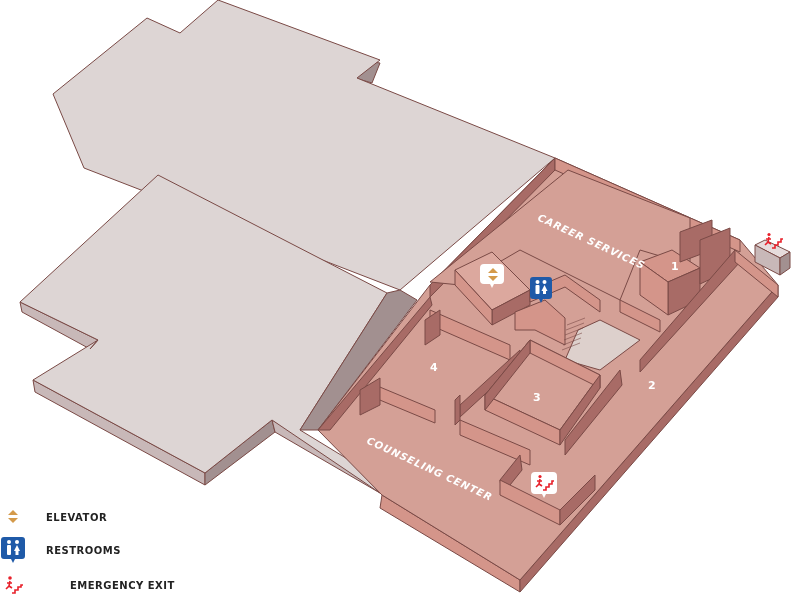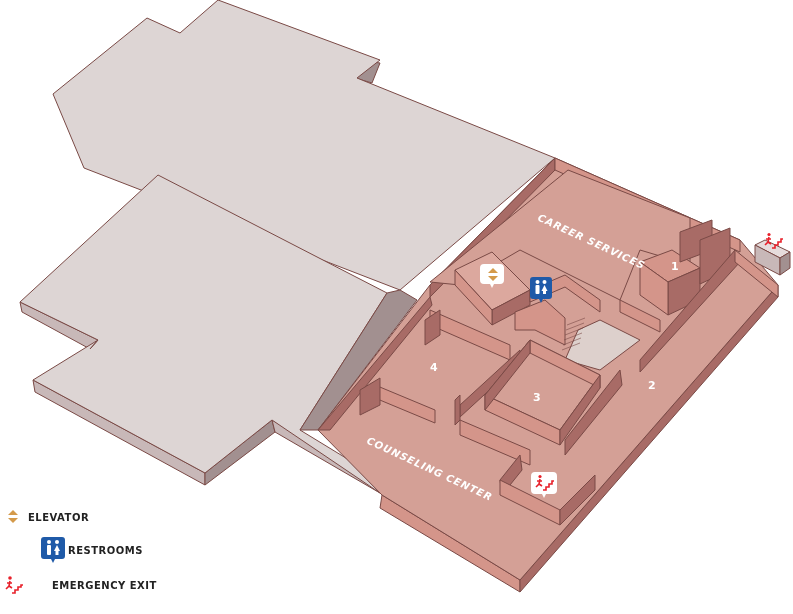--- a/index.html
+++ b/index.html
@@ -3,21 +3,21 @@
 <meta charset="utf-8">
 <style>
   html, body { margin:0; padding:0; background:#ffffff; }
   body { width:793px; height:614px; position:relative; overflow:hidden; font-family:"DejaVu Sans", sans-serif; }
   #map { position:absolute; left:0; top:0; width:793px; height:614px; }
   .lbl { font-family:"DejaVu Sans", sans-serif; font-style:italic; font-weight:bold; fill:#ffffff; font-size:10px; letter-spacing:1px; }
   .num { font-family:"DejaVu Sans", sans-serif; font-weight:bold; fill:#ffffff; font-size:11px; }
   .legend { position:absolute; left:0; top:505px; width:200px; }
   .legend-item { position:absolute; left:0; height:24px; display:flex; align-items:center; cursor:pointer; }
   .legend-icon { width:26px; height:24px; display:flex; align-items:center; justify-content:center; }
-  .legend-label { margin-left:2px; font-family:"DejaVu Sans", sans-serif; font-weight:bold; font-size:10px; color:#222; letter-spacing:0.5px; }
+  .legend-label { margin-left:20px; font-family:"DejaVu Sans", sans-serif; font-weight:bold; font-size:10px; color:#222; letter-spacing:0.5px; }
 </style>
 </head>
 <body>
 
 <svg id="map" viewBox="0 0 793 614" xmlns="http://www.w3.org/2000/svg">
 
   <g stroke="#7a4a46" stroke-width="1" stroke-linejoin="round">
     <polygon points="380,63 372,83 355,78 360,60" fill="#a29090"></polygon>
     <polygon points="53,94 147,18 180,33 218,0 380,60 357,78 555,158 400,290 84,168" fill="#ddd5d4"></polygon>
   </g>
@@ -142,21 +142,21 @@
 <div class="legend">
   <div class="legend-item" style="top:0px;">
     <div class="legend-icon">
       <svg width="12" height="14" viewBox="0 0 12 14">
         <polygon points="6,0 11,5 1,5" fill="#d49a4a"></polygon>
         <polygon points="1,8 11,8 6,13" fill="#d49a4a"></polygon>
       </svg>
     </div>
     <span class="legend-label">ELEVATOR</span>
   </div>
-  <div class="legend-item" style="top:33px;padding-left:40px;">
+  <div class="legend-item" style="top:33px;">
     <div class="legend-icon">
       <svg width="24" height="26" viewBox="0 0 24 26">
         <path d="M3,0 h18 a3,3 0 0 1 3,3 v16 a3,3 0 0 1 -3,3 h-7 l-2,4 l-2,-4 h-7 a3,3 0 0 1 -3,-3 v-16 a3,3 0 0 1 3,-3z" fill="#1f5aa8"></path>
         <circle cx="8" cy="5" r="2" fill="#fff"></circle>
           <rect x="6" y="8" width="4" height="10" rx="1" fill="#fff"></rect>
         <circle cx="16" cy="5" r="2" fill="#fff"></circle>
           <polygon points="16,8 19,14 13,14" fill="#fff"></polygon>
           <rect x="14.5" y="13" width="3" height="5" fill="#fff"></rect>
       </svg>
     </div>

